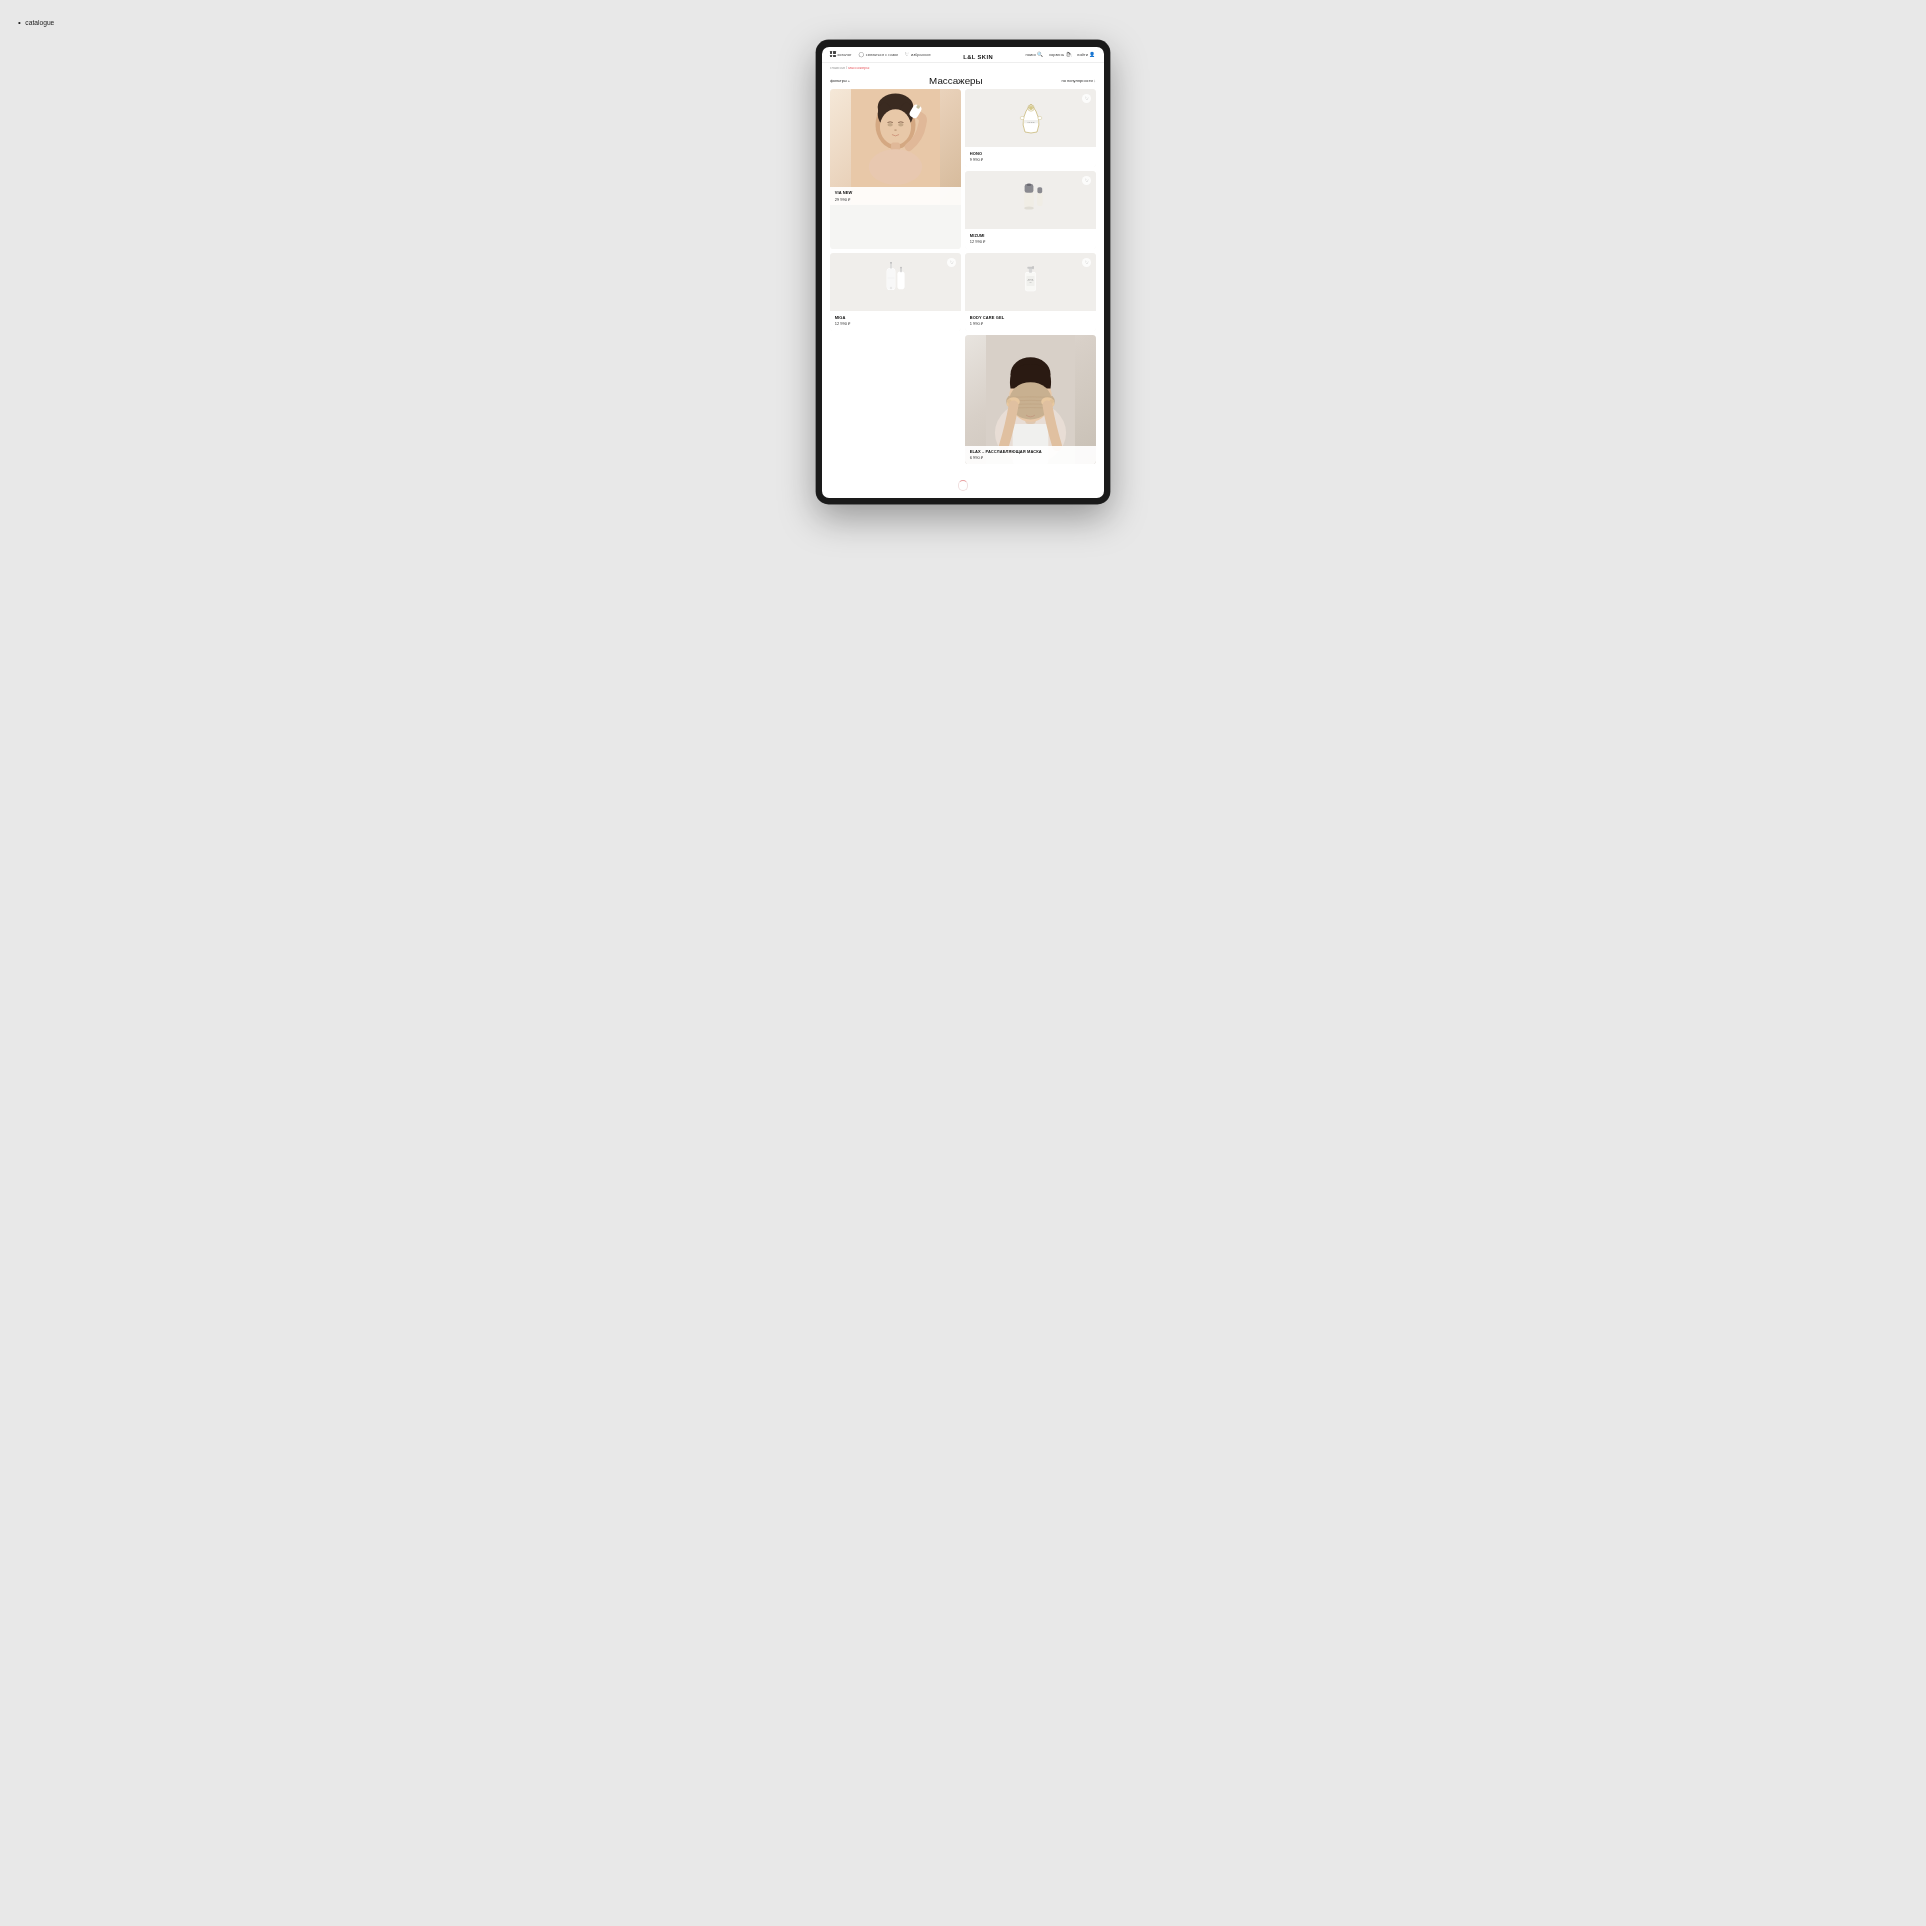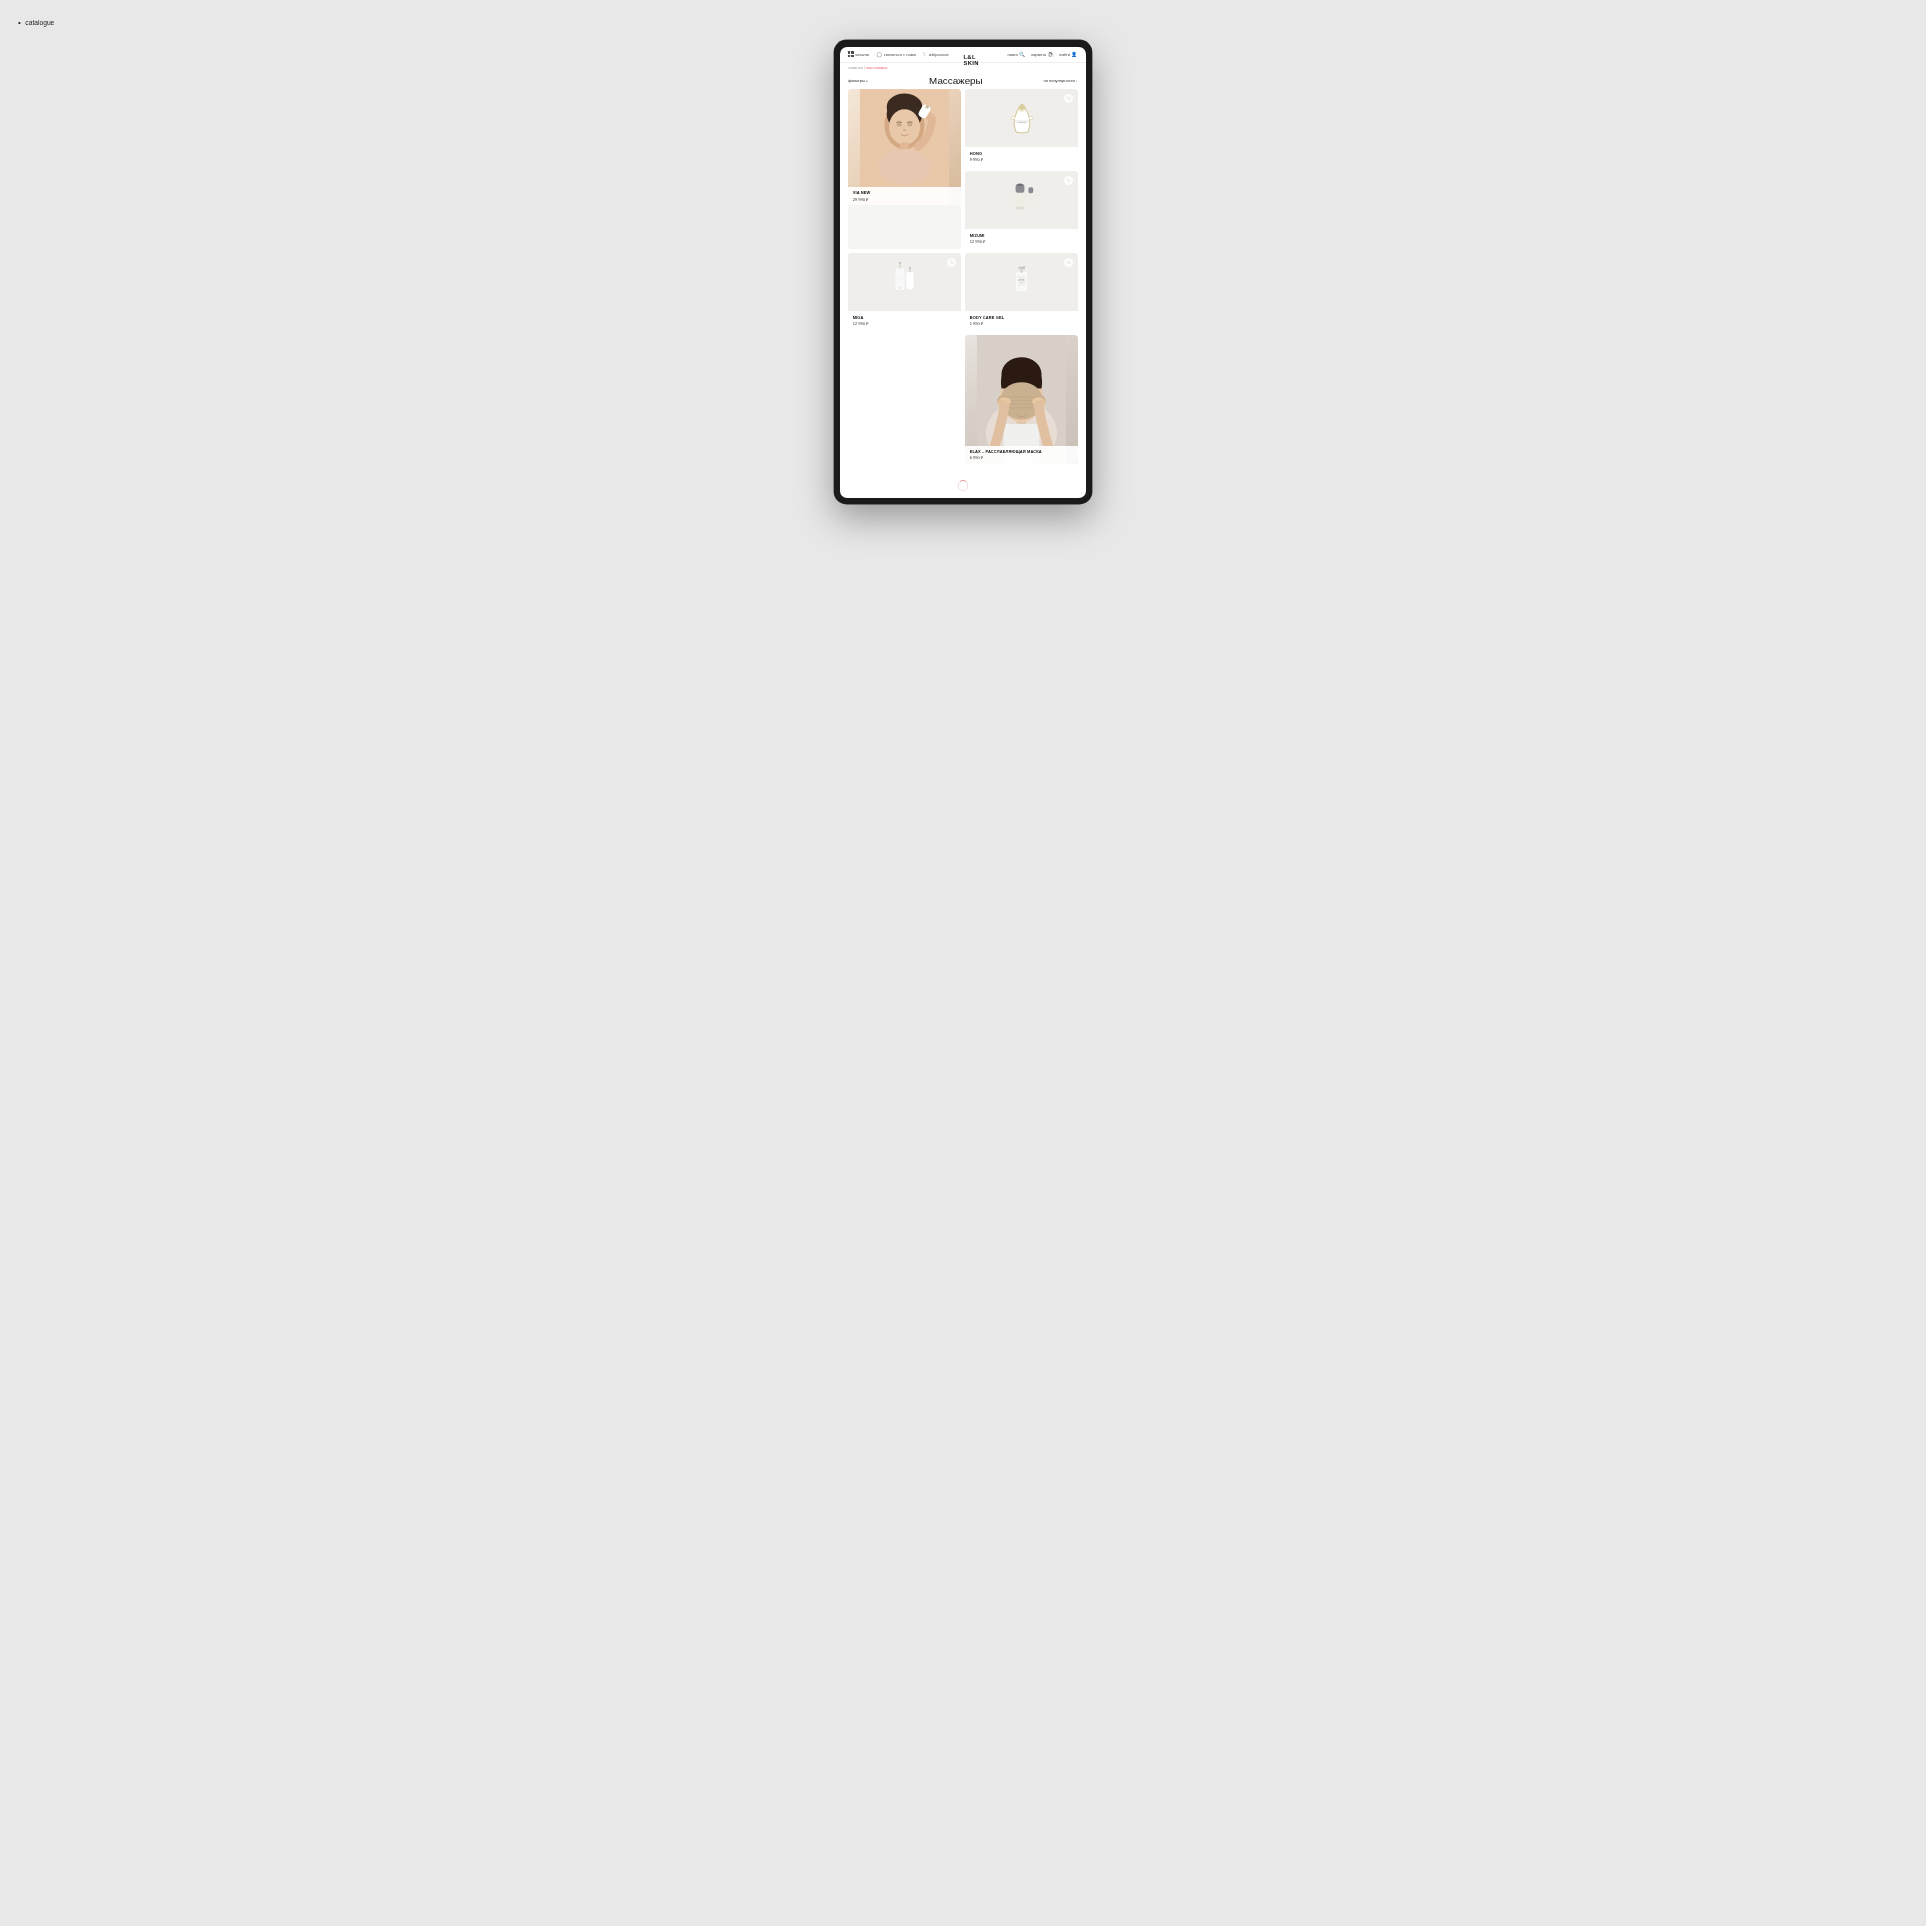--- a/index.html
+++ b/index.html
@@ -25,21 +25,21 @@
 
     .page-label::before {
       content: '•';
       font-size: 8px;
     }
 
     .tablet-frame {
       background: #1a1a1a;
       border-radius: 12.5px;
       padding: 6.2px;
-      width: 258px;
+      width: 294px;
       box-shadow: 0 13.4px 36px rgba(0,0,0,0.35), 0 0 0 0.4px #333;
       margin: 0 auto;
     }
 
     .tablet-screen {
       background: #fff;
       border-radius: 7.1px;
       overflow: hidden;
       width: 100%;
     }

